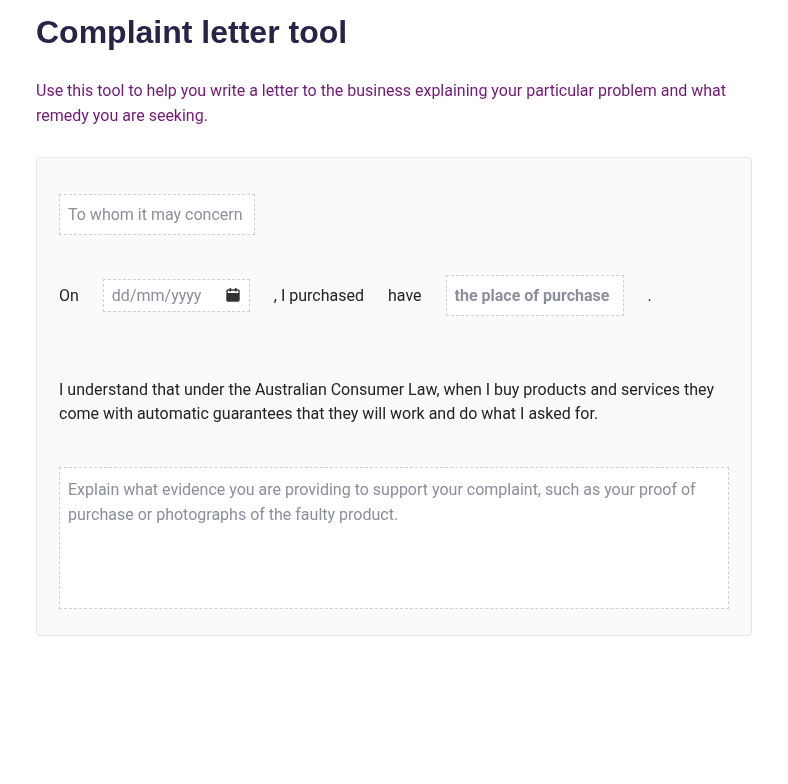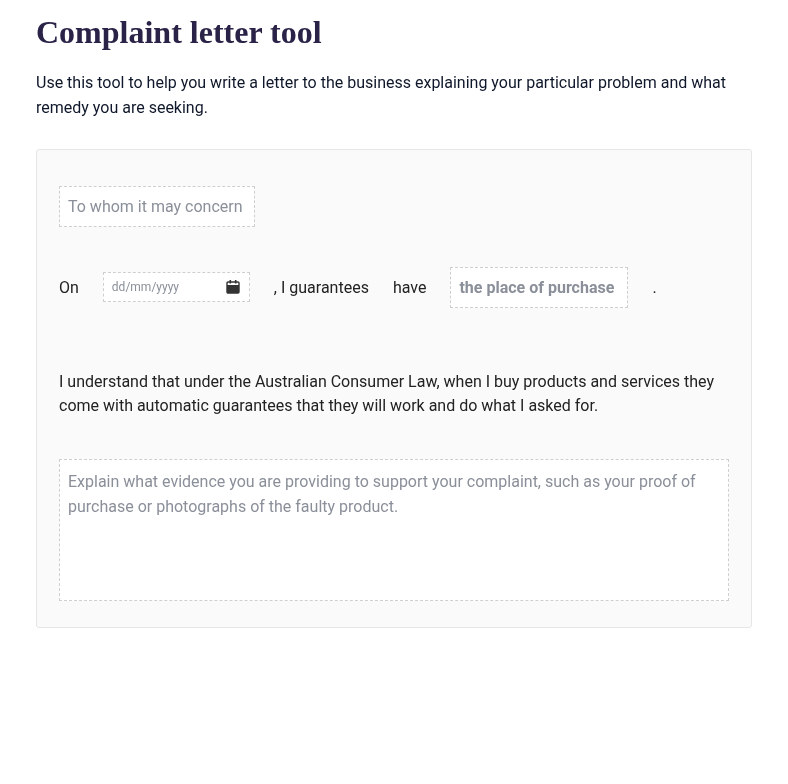--- a/index.html
+++ b/index.html
@@ -8,30 +8,30 @@
       padding: 0;
     }
     body {
       font-family: -apple-system, BlinkMacSystemFont, "Segoe UI", Roboto, Helvetica, Arial, sans-serif;
       background: #ffffff;
       padding: 14px 36px;
       width: 788px;
       color: #333;
     }
     .page-title {
-      font-family: Liberation Serif, serif;
+      font-family: Liberation Sans, sans-serif;
       font-size: 32px;
       font-weight: 700;
       color: #2b2347;
-      margin-bottom: 20px;
+      margin-bottom: 28px;
     }
     .intro-text {
       font-size: 16px;
       line-height: 1.55;
-      color: #0f172a;
+      color: #701a75;
       margin-bottom: 28px;
     }
     .form-panel {
       background: #fafafa;
       border: 1px solid #e6e6e6;
       border-radius: 3px;
       padding: 36px 22px 22px 22px;
     }
     .line {
       display: flex;
@@ -61,21 +61,21 @@
     .date-wrap {
       display: inline-flex;
       align-items: center;
       border: 1px dashed #cfcfcf;
       background: #fff;
       padding: 6px 8px;
     }
     .date-wrap input {
       border: none;
       outline: none;
-      font-size: 12px;
+      font-size: 16px;
       color: #8a8f99;
       width: 105px;
       font-family: inherit;
       background: transparent;
     }
     .date-wrap input::placeholder {
       color: #8a8f99;
     }
     .calendar-icon {
       width: 16px;
@@ -133,21 +133,21 @@
       <span class="calendar-icon">
         <svg viewBox="0 0 16 16" width="16" height="16">
           <rect x="2" y="3" width="12" height="11" rx="1" fill="none" stroke="#333" stroke-width="1.4"></rect>
           <rect x="2" y="6" width="12" height="8" fill="#333"></rect>
           <rect x="4.5" y="1" width="1.6" height="3.5" fill="#333"></rect>
           <rect x="9.9" y="1" width="1.6" height="3.5" fill="#333"></rect>
         </svg>
       </span>
     </span>
 
-    <span class="inline-text">, I guarantees</span>
+    <span class="inline-text">, I purchased</span>
 
 
     <span class="inline-text">have</span>
 
     <input type="text" class="dashed-input place-input" placeholder="the place of purchase" style="">
 
     <span class="inline-text">.</span>
   </div>
 
   <div style="height:24px"></div>

